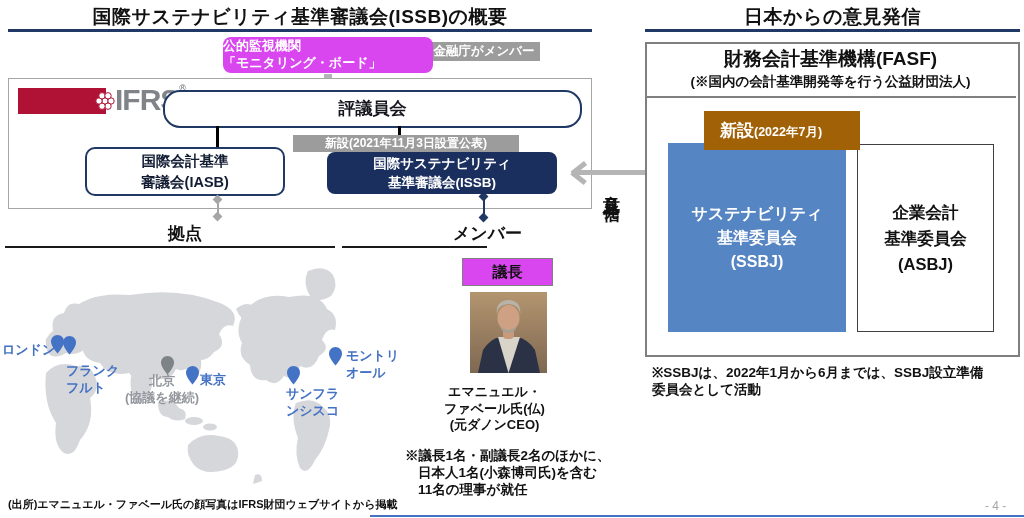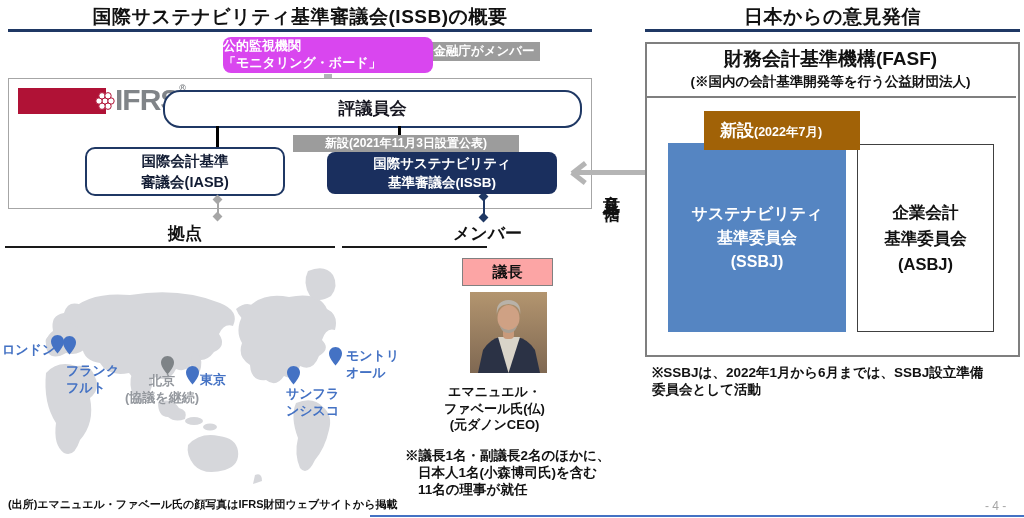--- a/index.html
+++ b/index.html
@@ -28,21 +28,21 @@
   .city{font-size:13px;font-weight:bold;color:#4472c4;line-height:17px;}
   .city-gray{color:#94989e;}
   
   .fasf-frame{border:2px solid #7f7f7f;background:#fff;}
   .vert-text{writing-mode:vertical-rl;text-orientation:upright;font-size:17px;font-weight:bold;color:#111;letter-spacing:3px;}
   .note{font-size:13.5px;font-weight:bold;color:#111;line-height:17px;}
   .note span{display:block;}
   .note .ind{padding-left:13px;}
   .small-note{font-size:11px;font-weight:bold;color:#111;}
   .page-num{font-size:12px;color:#a6a6a6;}
-  .chair-box{background:#fca5a5;border:1.5px solid #808080;text-align:center;font-size:15px;font-weight:bold;color:#111;line-height:26px;}
+  .chair-box{background:#d946ef;border:1.5px solid #808080;text-align:center;font-size:15px;font-weight:bold;color:#111;line-height:26px;}
   .caption{font-size:13px;font-weight:bold;color:#111;line-height:16.5px;}
   
   .arrow-stem{background:#b0b3b8;}
   .arrow-head-down{width:0;height:0;border-left:9px solid transparent;border-right:9px solid transparent;border-top:9px solid #b0b3b8;}
   .garrow-line{background:#b5b5b5;}
   .chev{background:#b5b5b5;width:17px;height:4.5px;transform-origin:left center;}
 </style>
 </head>
 <body>
 

